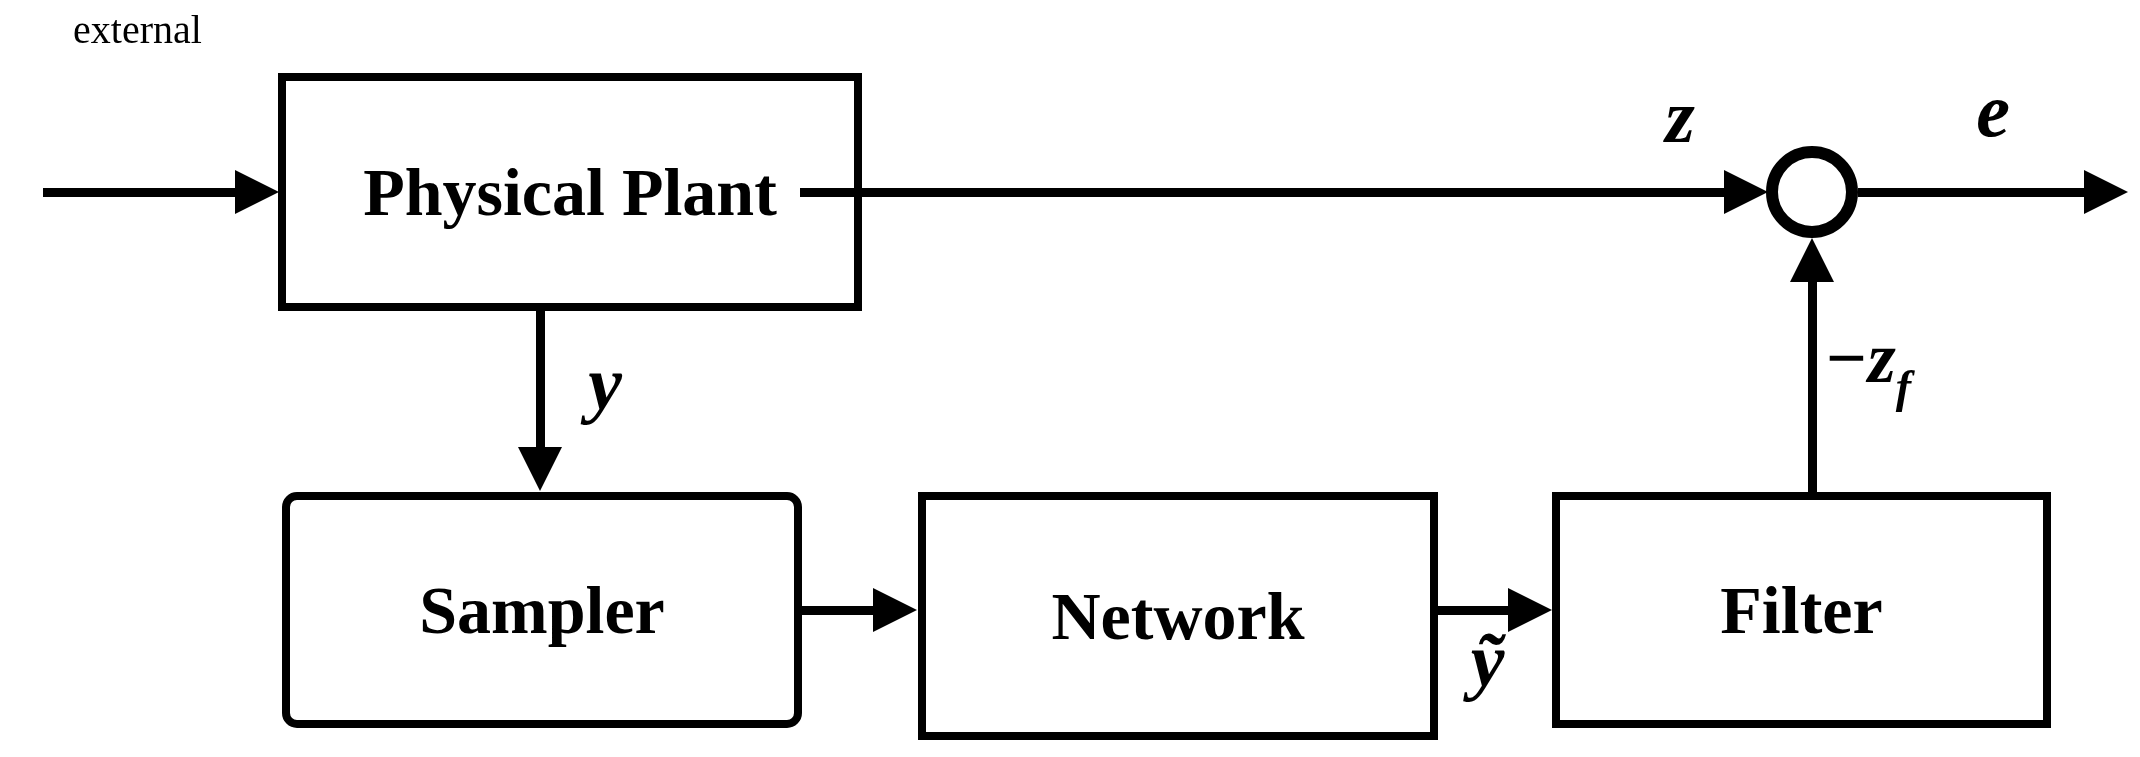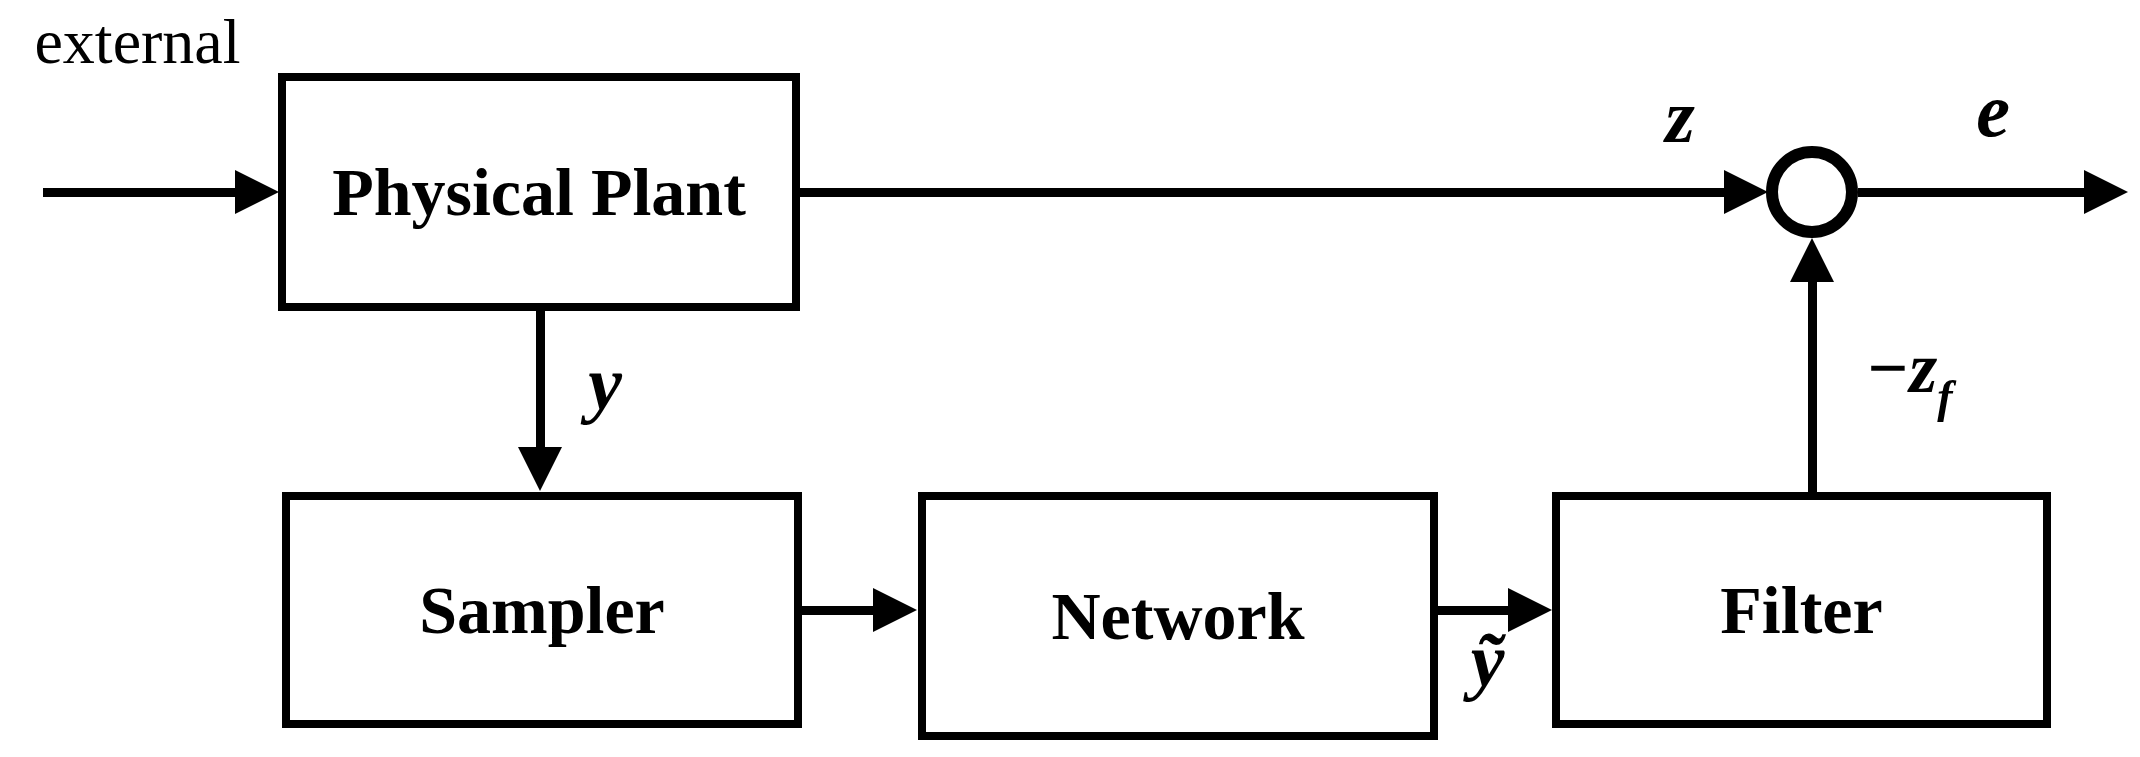--- a/index.html
+++ b/index.html
@@ -22,22 +22,22 @@
     box-sizing: border-box;
     border: 8px solid #000000;
     background: #ffffff;
     display: flex;
     align-items: center;
     justify-content: center;
     font-weight: bold;
     font-size: 68px;
     letter-spacing: 0px;
   }
-  #plant-box   { left: 278px;  top: 73px;  width: 522px; height: 238px; }
-  #sampler-box { left: 282px;  top: 492px; width: 520px; height: 236px; }
+  #plant-box   { left: 278px;  top: 73px;  width: 584px; height: 238px; }
+  #sampler-box { left: 282px;  top: 492px; width: 520px; height: 236px; border-radius: 15px; }
   #network-box { left: 918px;  top: 492px; width: 520px; height: 248px; }
   #filter-box  { left: 1552px; top: 492px; width: 499px; height: 236px; }
 
   
   #sum-circle {
     position: absolute;
     box-sizing: border-box;
     left: 1766px;
     top: 146px;
     width: 92px;
@@ -85,21 +85,21 @@
   #z-ah     { left: 1724px; top: 170px; }
   #e-ah     { left: 2084px; top: 170px; }
   #y-ah     { left: 518px;  top: 447px; }
   #s2n-ah   { left: 873px;  top: 588px; }
   #n2f-ah   { left: 1508px; top: 588px; }
   #f2c-ah   { left: 1790px; top: 238px; }
 
   
   .note-label {
     position: absolute;
-    font-size: 64px;
+    font-size: 40px;
     font-weight: normal;
     text-align: center;
     line-height: 1.0;
     white-space: nowrap;
   }
   #lbl-external { left: 15px; top: 10px;  width: 245px; }
   #lbl-noise    { left: 15px; top: 96px;  width: 230px; }
 
   .sig-label {
     position: absolute;
@@ -107,21 +107,21 @@
     font-weight: bold;
     font-style: italic;
     text-align: center;
     line-height: 1.0;
     white-space: nowrap;
   }
   #lbl-y  { left: 560px;  top: 345px; width: 90px; }
   #lbl-z  { left: 1635px; top: 78px;  width: 90px; }
   #lbl-e  { left: 1948px; top: 72px;  width: 90px; }
   #lbl-yt { left: 1440px; top: 622px; width: 95px; }
-  #lbl-zf { left: 1824px; top: 332px; width: 170px; text-align: center; font-size: 72px; font-family: Liberation Serif, serif; }
+  #lbl-zf { left: 1824px; top: 322px; width: 170px; text-align: left; font-size: 72px; font-family: Liberation Serif, serif; }
   #lbl-zf .sub {
     font-size: 46px;
     font-style: italic;
     vertical-align: -20px;
   }
 </style>
 </head>
 <body>
 
 <div id="canvas">

